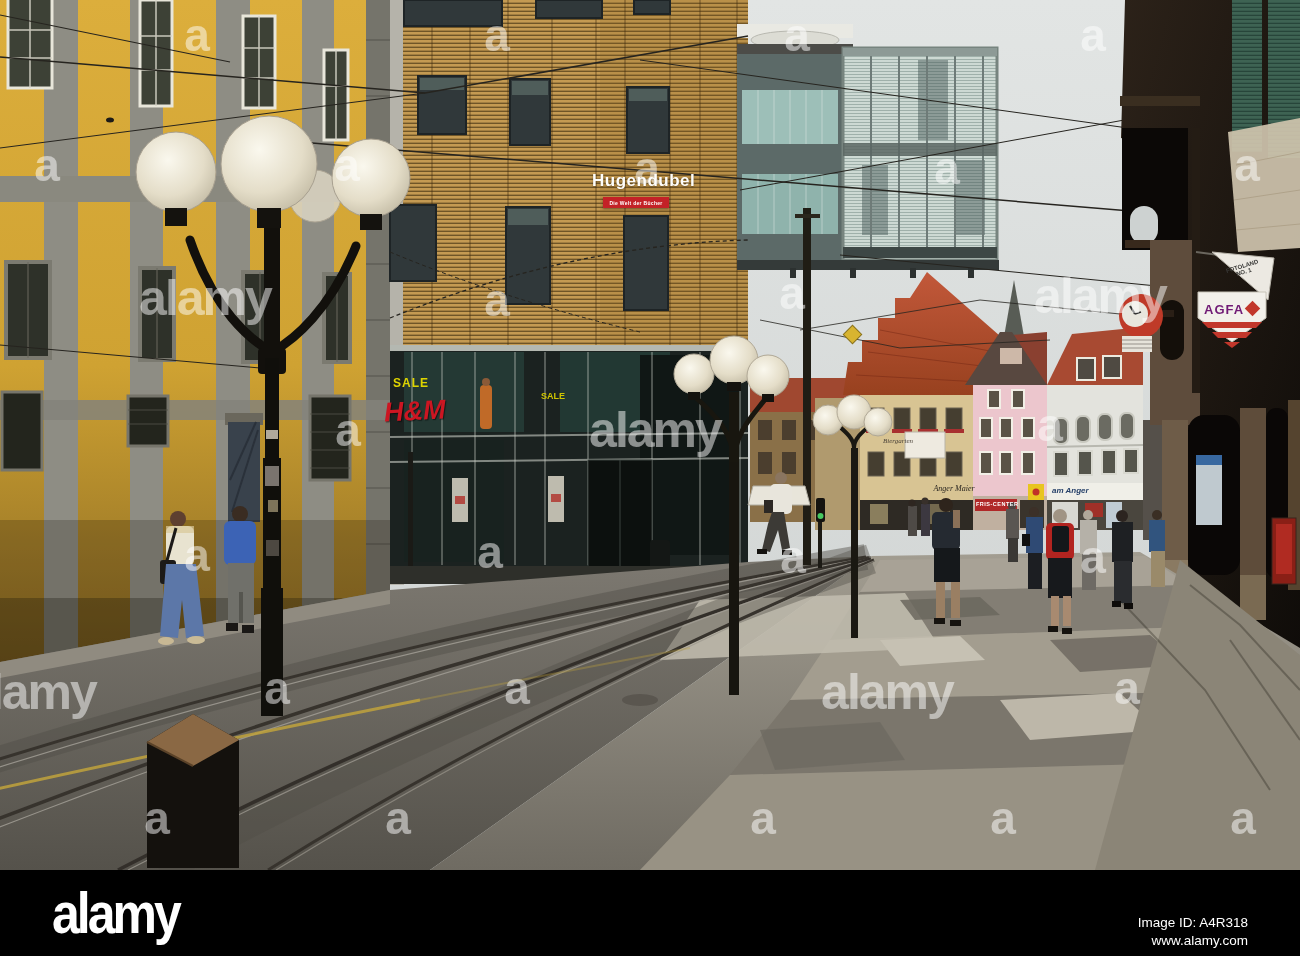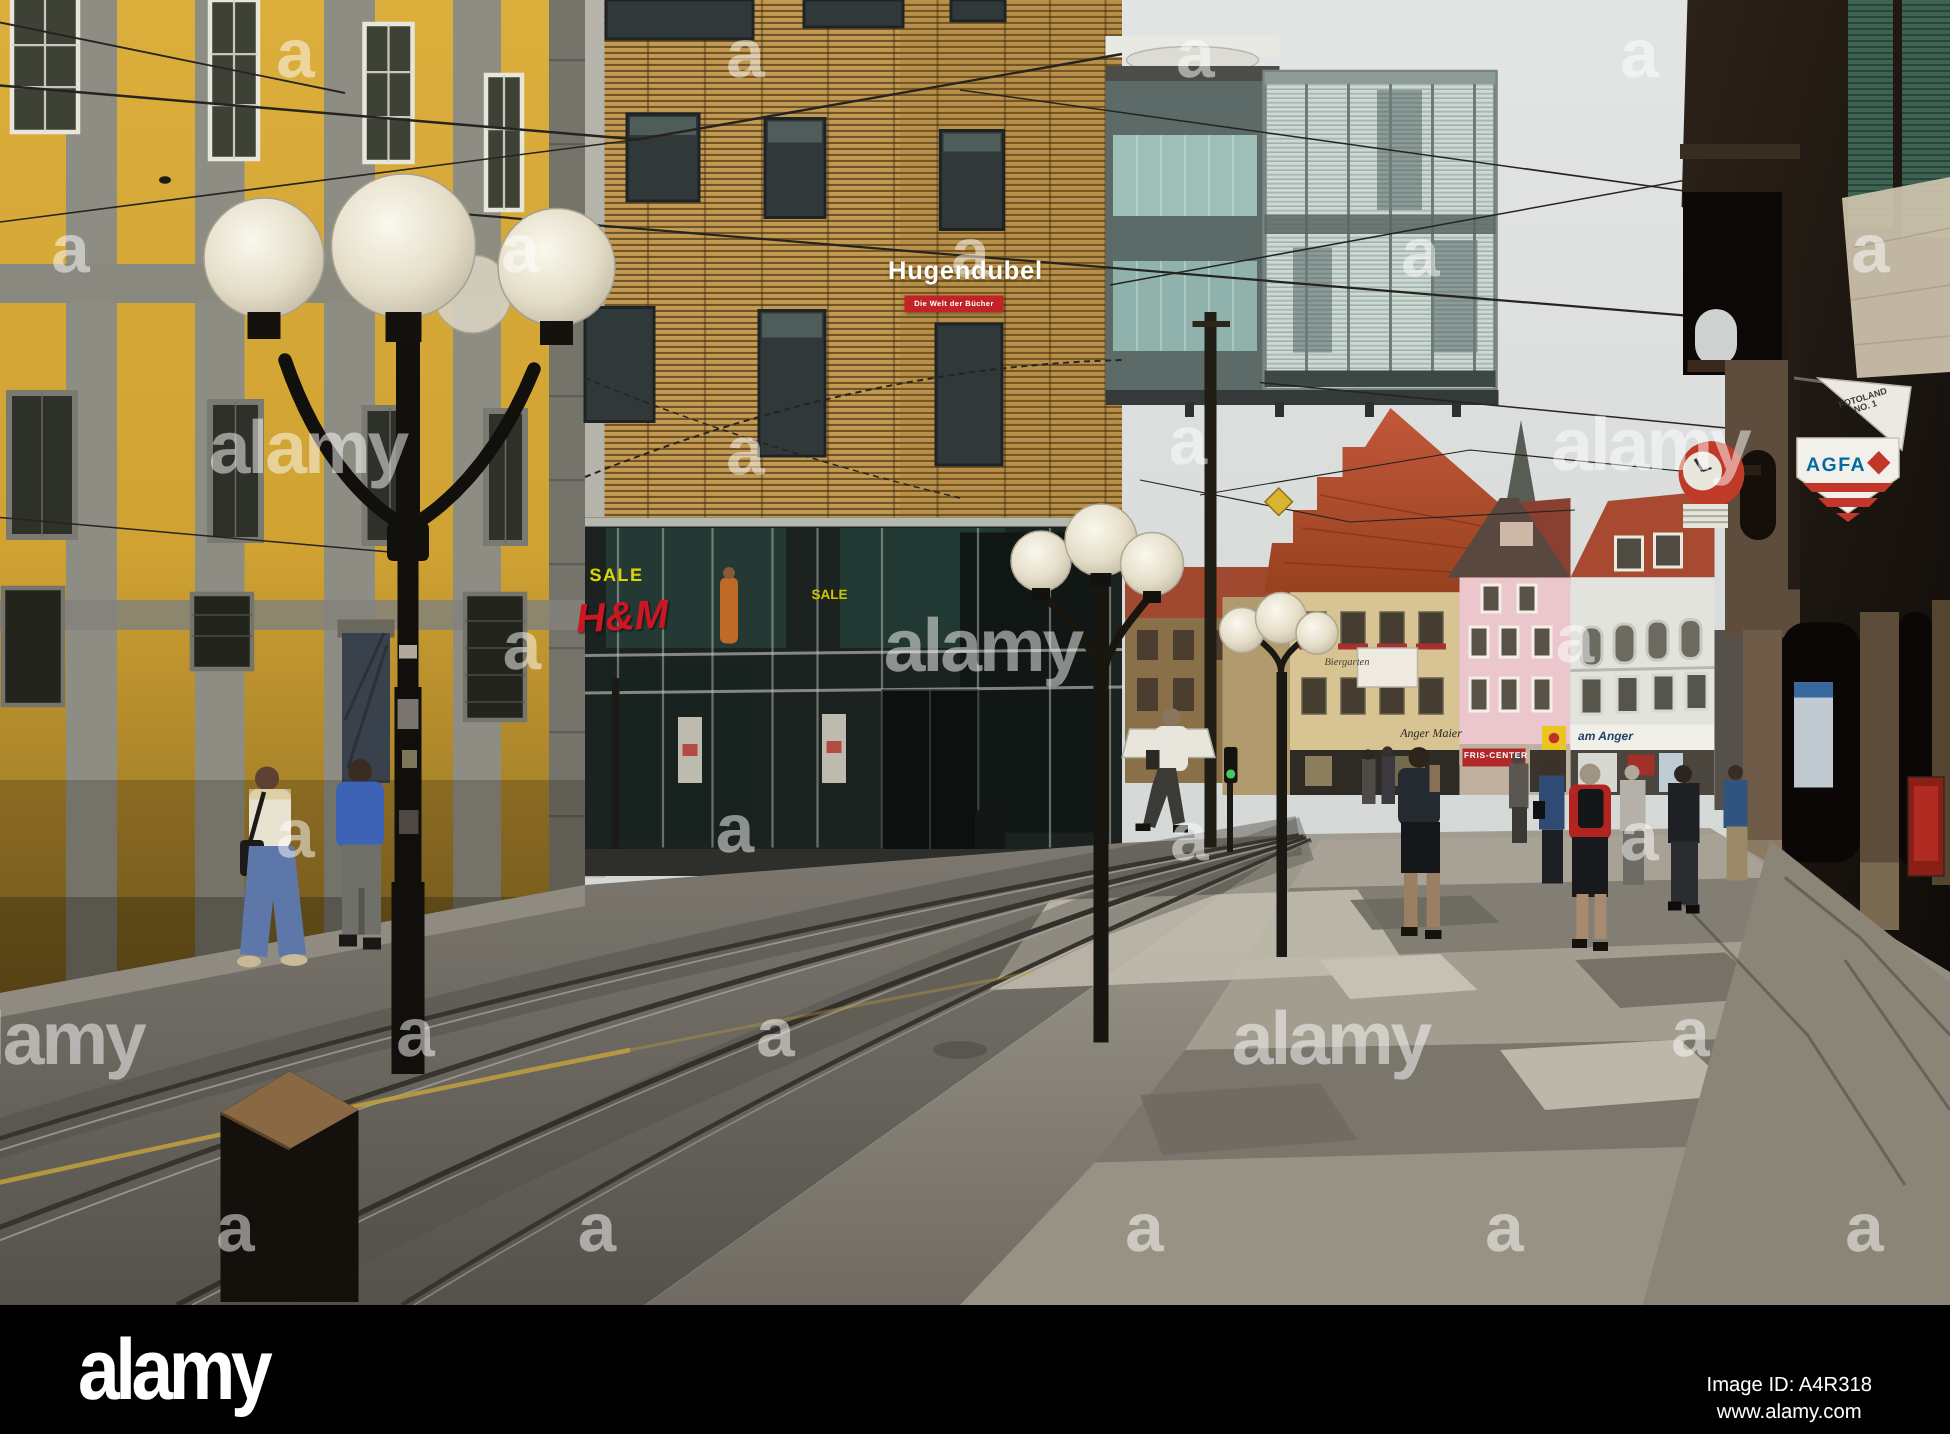--- a/index.html
+++ b/index.html
@@ -12,40 +12,40 @@
   
   .hug-sign{left:592px;top:171px;color:#fdfdfb;font-size:17px;font-weight:bold;letter-spacing:.5px;
             text-shadow:0 1px 2px rgba(60,40,10,.5);}
   .hug-banner{left:603px;top:197px;width:66px;height:11px;background:#c32227;display:flex;
               align-items:center;justify-content:center;box-shadow:0 1px 2px rgba(0,0,0,.4);}
   .hug-banner span{color:#fff;font-size:5px;font-weight:bold;letter-spacing:.3px;}
   .hm-logo{left:384px;top:396px;color:#cc1622;font-size:27px;font-weight:bold;font-style:italic;
            transform:rotate(-3deg);text-shadow:1px 1px 1px rgba(0,0,0,.5);}
   .sale-left{left:393px;top:376px;color:#ded400;font-size:12px;font-weight:bold;letter-spacing:1px;}
   .sale-right{left:541px;top:391px;color:#cfc400;font-size:9px;font-weight:bold;}
-  .agfa-text{left:1204px;top:302px;color:#0369a1;font-size:13px;font-weight:bold;letter-spacing:1px;}
+  .agfa-text{left:1204px;top:302px;color:#701a75;font-size:13px;font-weight:bold;letter-spacing:1px;}
   .foto-flag{left:1218px;top:263px;width:50px;transform:rotate(-17deg);color:#3a3a38;font-size:6px;
              font-weight:bold;text-align:center;line-height:6px;}
   .plaque-text{left:878px;top:437px;width:40px;font-family:"Liberation Serif",serif;font-style:italic;
                font-size:7px;color:#4a4238;text-align:center;}
   .anger-maier{left:924px;top:484px;width:60px;font-family:"Liberation Serif",serif;font-style:italic;
                font-size:8px;color:#2a2620;text-align:center;}
   .center-sign{left:976px;top:501px;width:41px;color:#fff;font-size:5.5px;font-weight:bold;
                letter-spacing:.5px;text-align:center;}
   .am-anger{left:1052px;top:486px;width:88px;color:#28426a;font-size:8px;font-weight:bold;font-style:italic;}
   
   .wm{position:absolute;transform:translate(-50%,-50%);color:rgba(255,255,255,.5);font-weight:bold;
       pointer-events:none;}
   .wm-a{font-size:46px;}
   .wm-word{font-size:50px;letter-spacing:-2px;}
   
   #footer{position:absolute;left:0;top:870px;width:1300px;height:86px;background:#000;
           display:flex;align-items:center;justify-content:space-between;padding:0 52px;}
   .alamy-logo{color:#fff;font-size:50px;font-weight:bold;letter-spacing:-3px;transform:scaleY(1.15);}
-  .footer-right{display:flex;flex-direction:column;align-items:center;gap:3px;margin-top:36px;}
+  .footer-right{display:flex;flex-direction:column;align-items:flex-end;gap:3px;margin-top:36px;}
   .footer-right span{color:#fff;font-size:13.5px;}
 </style>
 </head>
 <body>
 
 <div id="stage">
   <div id="photo">
 
     <svg id="scene" width="1300" height="870" viewBox="0 0 1300 870">
       <defs>

